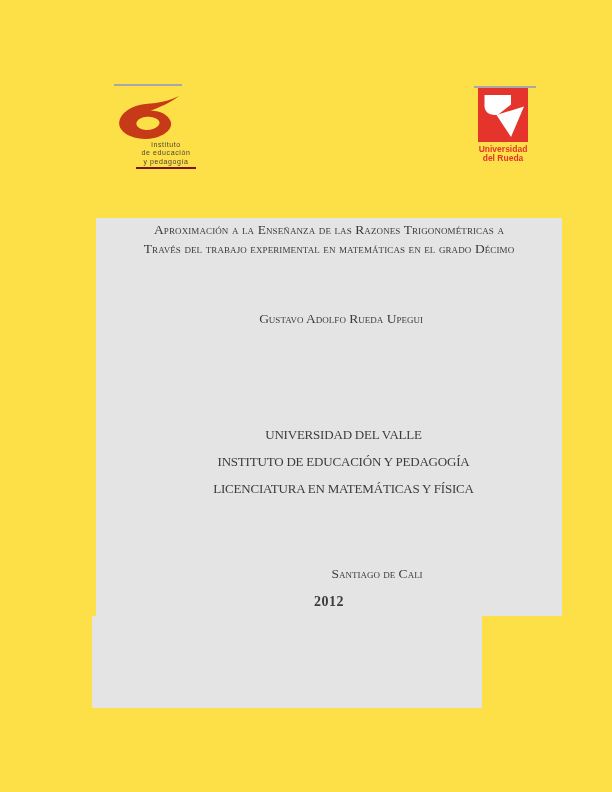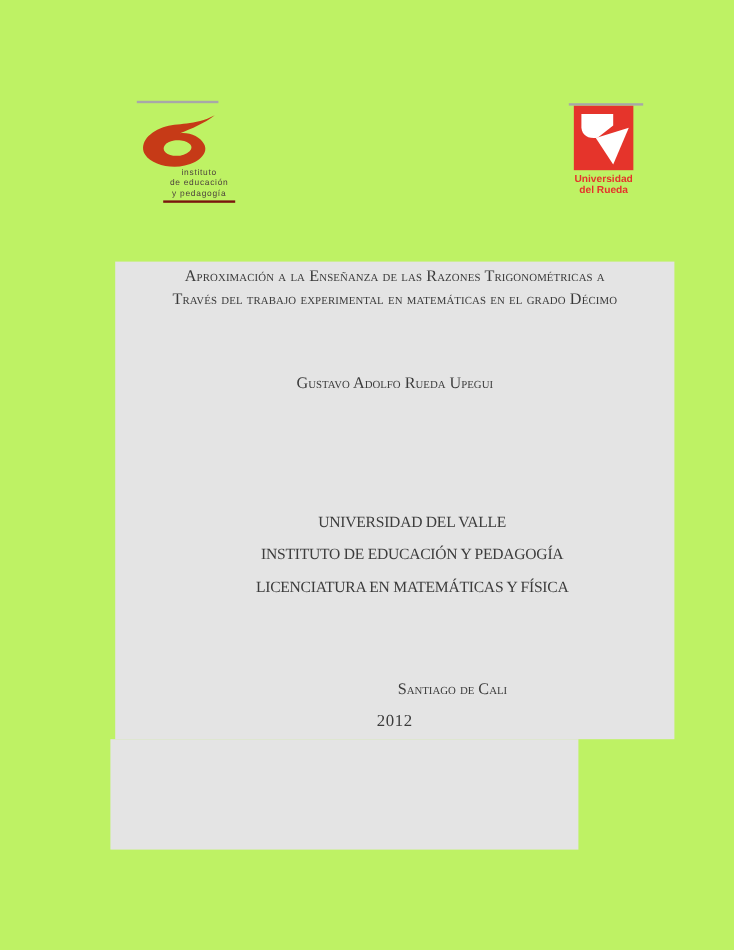--- a/index.html
+++ b/index.html
@@ -1,19 +1,19 @@
 <!DOCTYPE html>
 <html><head>
 <meta charset="utf-8">
 <style>
   html,body{margin:0;padding:0;background:#ffffff;}
   .page{
     position:relative;
     width:612px;height:792px;
-    background:#bef264;
+    background:#fde047;
     overflow:hidden;
     font-family:"Liberation Serif", serif;
     color:#3c3c3c;
     margin:0 auto;
   }
   
   .gray-block{position:absolute;background:#e4e4e4;}
   .gray-upper{left:96px;top:218px;width:466px;height:398px;}
   .gray-lower{left:92px;top:616px;width:390px;height:92px;}
 
@@ -42,25 +42,25 @@
     text-align:center;
     font-family:"Liberation Sans", sans-serif;
     font-weight:bold;font-size:8.5px;line-height:9px;
     color:#e5342b;
   }
 
   
   .col{position:absolute;left:96px;width:466px;text-align:center;}
   .smallcaps{font-variant:small-caps;}
   .title{top:220px;font-size:13.5px;line-height:19px;font-variant:small-caps;letter-spacing:0.1px;color:#3a3a3a;}
-  .author{top:309px;font-size:13.5px;line-height:19px;}
+  .author{top:309px;font-size:13.5px;line-height:19px;margin-left:12px;}
   .institution{top:425px;font-size:13px;letter-spacing:-0.2px;}
   .inst-line{height:19px;line-height:19px;margin-bottom:8px;padding-left:29px;}
   .city{top:564px;font-size:13.5px;line-height:19px;padding-left:48px;}
-  .year{top:592px;font-size:14px;line-height:19px;letter-spacing:0.5px;}
+  .year{top:592px;font-size:14px;line-height:19px;letter-spacing:0.5px;font-weight:bold;}
 </style>
 </head>
 <body>
 
 <div class="page">
 
   <div class="gray-block gray-upper"></div>
   <div class="gray-block gray-lower"></div>
 
   <div class="logo-line left"></div>

